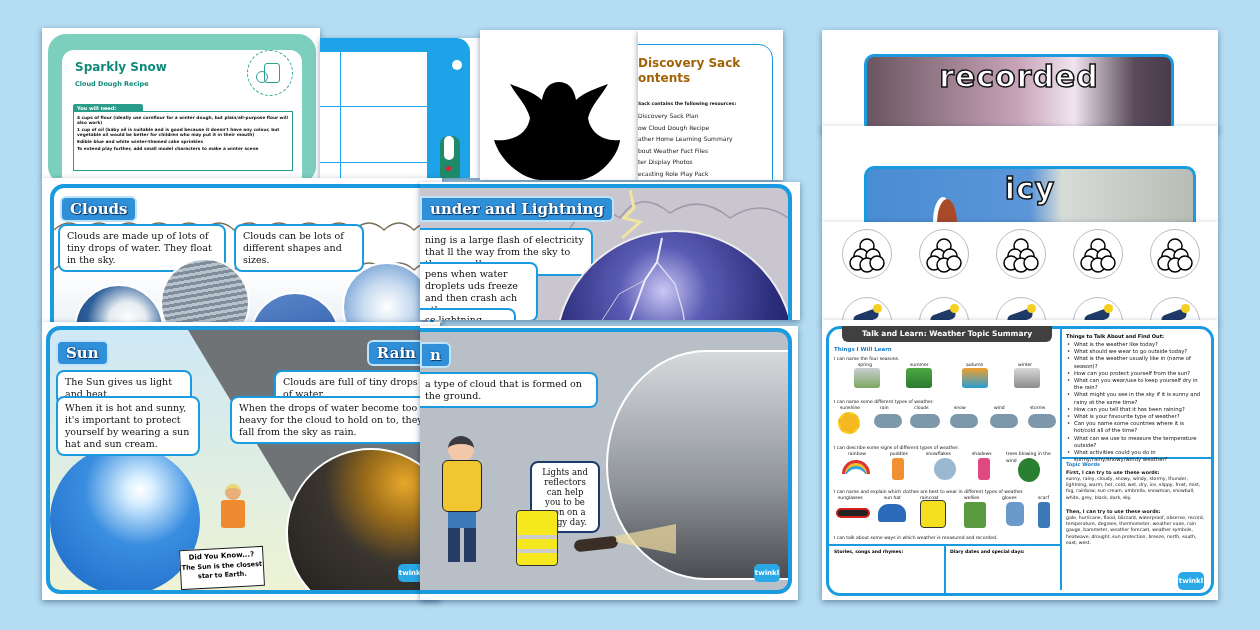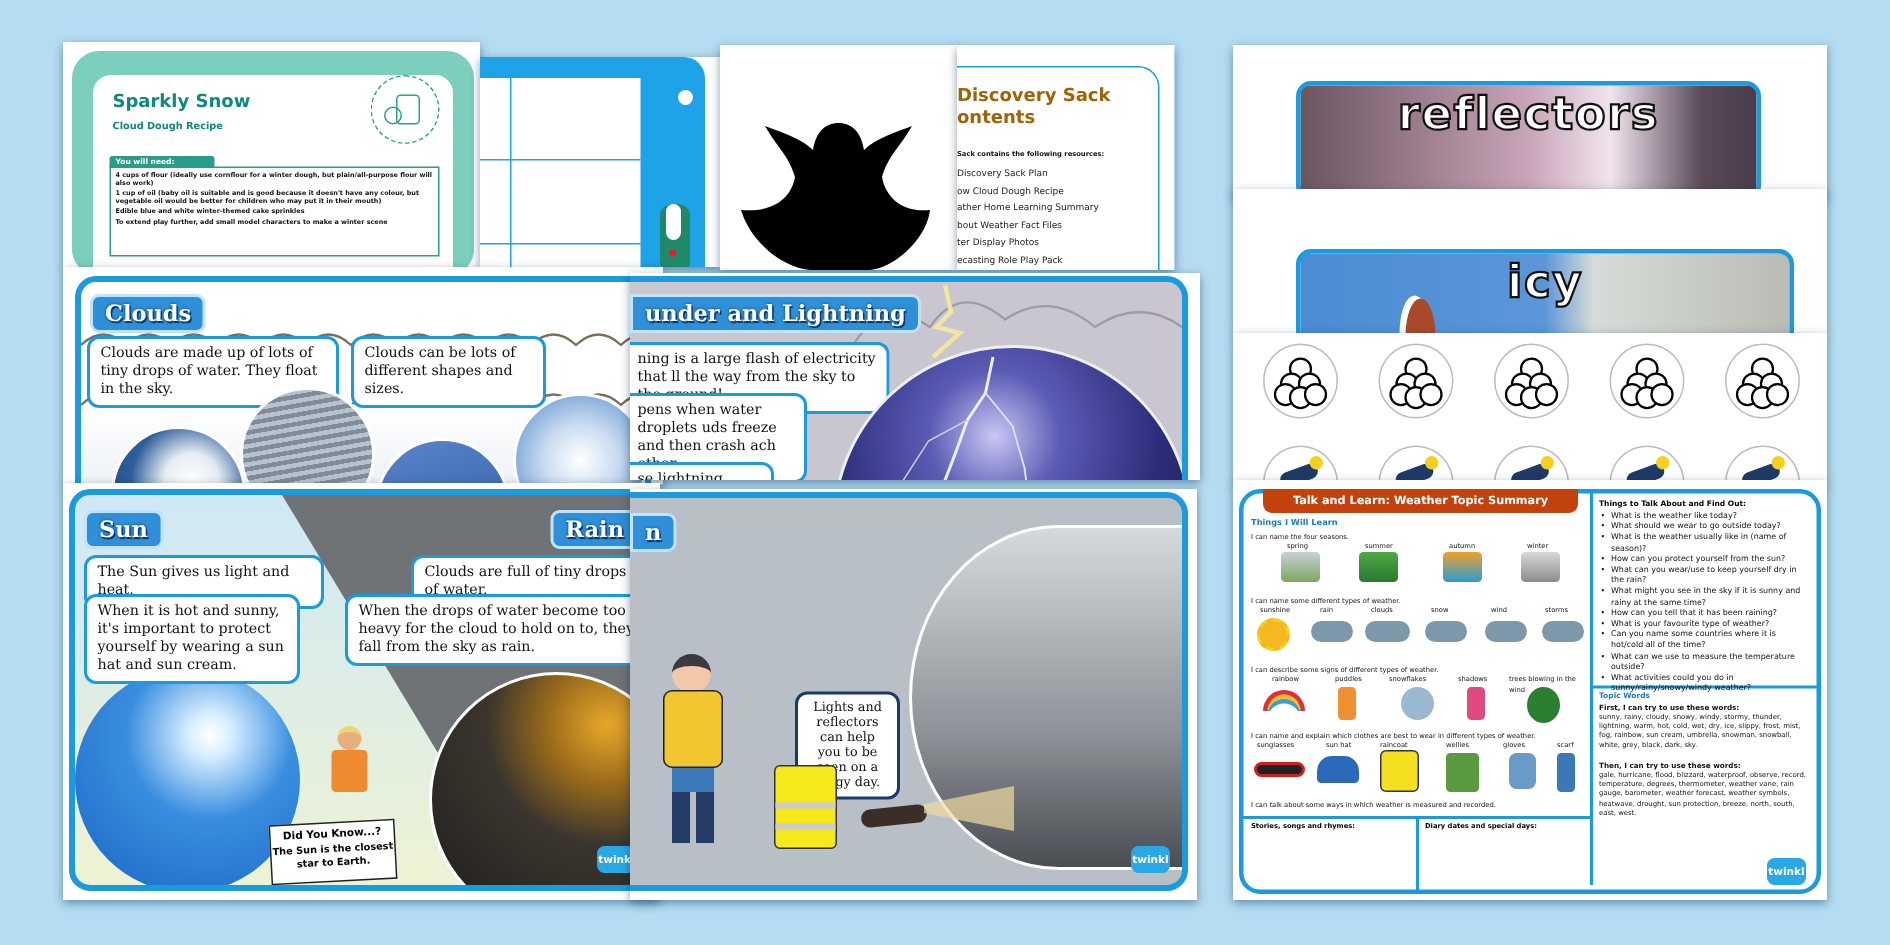--- a/index.html
+++ b/index.html
@@ -111,39 +111,40 @@
   </div>
 </div>
 
 <div class="sheet" style="left:42px;top:322px;width:398px;height:278px;">
   <div class="bframe" style="left:4px;top:4px;width:390px;height:268px;background:#6f7376;">
     <div style="position:absolute;left:0;top:0;width:390px;height:268px;background:linear-gradient(#cfe8f6,#eef3d2);clip-path:polygon(0 0,138px 0,300px 268px,0 268px);"></div>
     <div class="circle" style="left:0;top:115px;width:150px;height:150px;background:radial-gradient(circle at 60% 30%,#ffffff 0%,#d8efff 10%,#3a8ee0 40%,#1864c2 100%);border:none;"></div>
     <div class="circle" style="left:236px;top:118px;width:170px;height:170px;background:radial-gradient(circle at 70% 20%,#e8a72a 0%,#9a6c1a 22%,#3a352e 45%,#1e1c1a 100%);"></div>
     <div class="tag" style="left:6px;top:10px;">Sun</div>
     <div class="tag" style="right:6px;top:10px;">Rain</div>
-    <div class="bubble" style="left:6px;top:40px;width:160px;">The Sun gives us light and heat.</div>
+    <div class="bubble" style="left:6px;top:40px;width:136px;">The Sun gives us light and heat.</div>
     <div class="bubble" style="left:224px;top:40px;width:160px;">Clouds are full of tiny drops of water.</div>
     <div class="bubble" style="left:6px;top:66px;width:144px;">When it is hot and sunny, it's important to protect yourself by wearing a sun hat and sun cream.</div>
     <div class="bubble" style="left:180px;top:66px;width:204px;">When the drops of water become too heavy for the cloud to hold on to, they fall from the sky as rain.</div>
     <div style="position:absolute;left:168px;top:154px;width:30px;height:70px;">
       <div style="position:absolute;left:7px;top:0;width:16px;height:16px;background:#e7b07a;border-radius:50%;border-top:4px solid #e8d878;"></div>
       <div style="position:absolute;left:3px;top:16px;width:24px;height:28px;background:#f08a30;border-radius:3px;"></div>
     </div>
     <div style="position:absolute;left:130px;top:218px;width:84px;height:40px;background:#fff;border:1.5px solid #222;transform:rotate(-3deg);text-align:center;padding-top:3px;">
       <div style="font-size:7px;font-weight:bold;">Did You Know...?</div>
       <div style="font-size:6.5px;line-height:9px;margin-top:2px;font-weight:bold">The Sun is the closest star to Earth.</div>
     </div>
     <div class="twinkl" style="right:8px;bottom:8px;">twinkl</div>
   </div>
 </div>
 
 <div class="sheet" style="left:420px;top:326px;width:378px;height:274px;">
   <div class="bframe" style="left:0;top:2px;width:372px;height:266px;background:#b9bfc6;border-left:none;border-radius:0 14px 14px 0;">
     <div class="tag" style="left:0;top:10px;border-radius:0 6px 6px 0;">n</div>
+    <div class="bubble" style="left:-2px;top:40px;width:180px;border-left:none;border-radius:0 8px 8px 0;">a type of cloud that is formed on the ground.</div>
     <div class="circle" style="left:186px;top:18px;width:200px;height:230px;border-radius:50% 0 0 50%;background:linear-gradient(#d6d9dc,#8e9399 60%,#4a4d52);"></div>
     <div style="position:absolute;left:20px;top:104px;width:44px;height:140px;">
       <div style="position:absolute;left:8px;top:0;width:26px;height:26px;background:#f3c8a8;border-radius:50%;border-top:8px solid #3a3a40;"></div>
       <div style="position:absolute;left:2px;top:24px;width:40px;height:52px;background:#f2c630;border-radius:6px;border:1px solid #222;"></div>
       <div style="position:absolute;left:8px;top:76px;width:28px;height:16px;background:#3d78b8;"></div>
       <div style="position:absolute;left:8px;top:92px;width:12px;height:34px;background:#253c66;"></div>
       <div style="position:absolute;left:24px;top:92px;width:12px;height:34px;background:#253c66;"></div>
     </div>
     <div class="bubble" style="left:110px;top:108px;width:70px;text-align:center;border-color:#1a3a6e;font-size:8.5px;line-height:10px;margin-top:21px;">Lights and reflectors can help you to be seen on a foggy day.</div>
     <div style="position:absolute;left:96px;top:178px;width:42px;height:56px;background:#f5e81c;border:1.5px solid #333;border-radius:4px;">
@@ -151,21 +152,21 @@
       <div style="position:absolute;left:0;top:38px;width:100%;height:4px;background:#ccc;"></div>
     </div>
     <div style="position:absolute;left:154px;top:206px;width:44px;height:12px;background:#3a2e26;border-radius:6px;transform:rotate(-6deg);"></div>
     <div style="position:absolute;left:196px;top:192px;width:60px;height:30px;background:rgba(240,220,160,.7);clip-path:polygon(0 40%,100% 0,100% 100%,0 60%);"></div>
     <div class="twinkl" style="right:8px;bottom:8px;">twinkl</div>
   </div>
 </div>
 
 <div class="sheet" style="left:822px;top:30px;width:396px;height:102px;">
   <div class="word-banner" style="left:42px;top:24px;width:310px;height:80px;background:linear-gradient(90deg,#6a5560 0%,#c8a4b8 50%,#f0e4ee 68%,#5a4a5a 88%,#4a3c4c 100%);">
-    <span>reflectors</span>
+    <span>recorded</span>
   </div>
 </div>
 
 <div class="sheet" style="left:822px;top:126px;width:396px;height:96px;">
   <div class="word-banner" style="left:42px;top:40px;width:332px;height:80px;background:linear-gradient(90deg,#4a8cd2 0%,#5b96d8 50%,#d8dcd8 60%,#b8bcb4 100%);">
     <div style="position:absolute;left:70px;top:30px;width:20px;height:50px;background:#a84a2a;border-radius:50% 50% 0 0;box-shadow:-4px -2px 0 #fff;"></div>
     <span>icy</span>
   </div>
 </div>
 
@@ -227,21 +228,21 @@
       <div style="position:absolute;left:30px;top:6px;width:9px;height:9px;background:#f5d020;border-radius:50%;"></div>
     </div>
   <div class="token" style="left:328px;top:75px;">
       <div style="position:absolute;left:10px;top:14px;width:26px;height:10px;background:#1f3a66;border-radius:6px;transform:rotate(-20deg);"></div>
       <div style="position:absolute;left:30px;top:6px;width:9px;height:9px;background:#f5d020;border-radius:50%;"></div>
     </div>
 </div>
 
 <div class="sheet" style="left:822px;top:320px;width:396px;height:280px;">
   <div style="position:absolute;left:4px;top:6px;width:388px;height:270px;border:3px solid #1a9be0;border-radius:14px;"></div>
-  <div style="position:absolute;left:20px;top:6px;width:210px;height:16px;background:#c2410c;color:#fff;font-weight:bold;font-size:7.5px;text-align:center;line-height:16px;border-radius:0 0 6px 6px;">Talk and Learn: Weather Topic Summary</div>
+  <div style="position:absolute;left:20px;top:6px;width:210px;height:16px;background:#404040;color:#fff;font-weight:bold;font-size:7.5px;text-align:center;line-height:16px;border-radius:0 0 6px 6px;">Talk and Learn: Weather Topic Summary</div>
   <div style="position:absolute;left:238px;top:6px;width:1.5px;height:264px;background:#1a9be0;"></div>
   <div style="position:absolute;left:4px;top:224px;width:236px;height:1.5px;background:#1a9be0;"></div>
   <div style="position:absolute;left:122px;top:224px;width:1.5px;height:50px;background:#1a9be0;"></div>
   <div style="position:absolute;left:238px;top:137px;width:154px;height:1.5px;background:#1a9be0;"></div>
 
   <div style="position:absolute;left:12px;top:26px;font-size:5.5px;font-weight:bold;color:#1a7cc8;">Things I Will Learn</div>
   <div class="small" style="position:absolute;left:12px;top:35px;font-size:4.5px;">I can name the four seasons.</div>
   <div style="position:absolute;left:20px;top:41px;width:200px;height:30px;">
     <div class="small" style="position:absolute;left:16px;top:0;font-size:4.5px;">spring</div>
     <div class="small" style="position:absolute;left:68px;top:0;font-size:4.5px;">summer</div>

